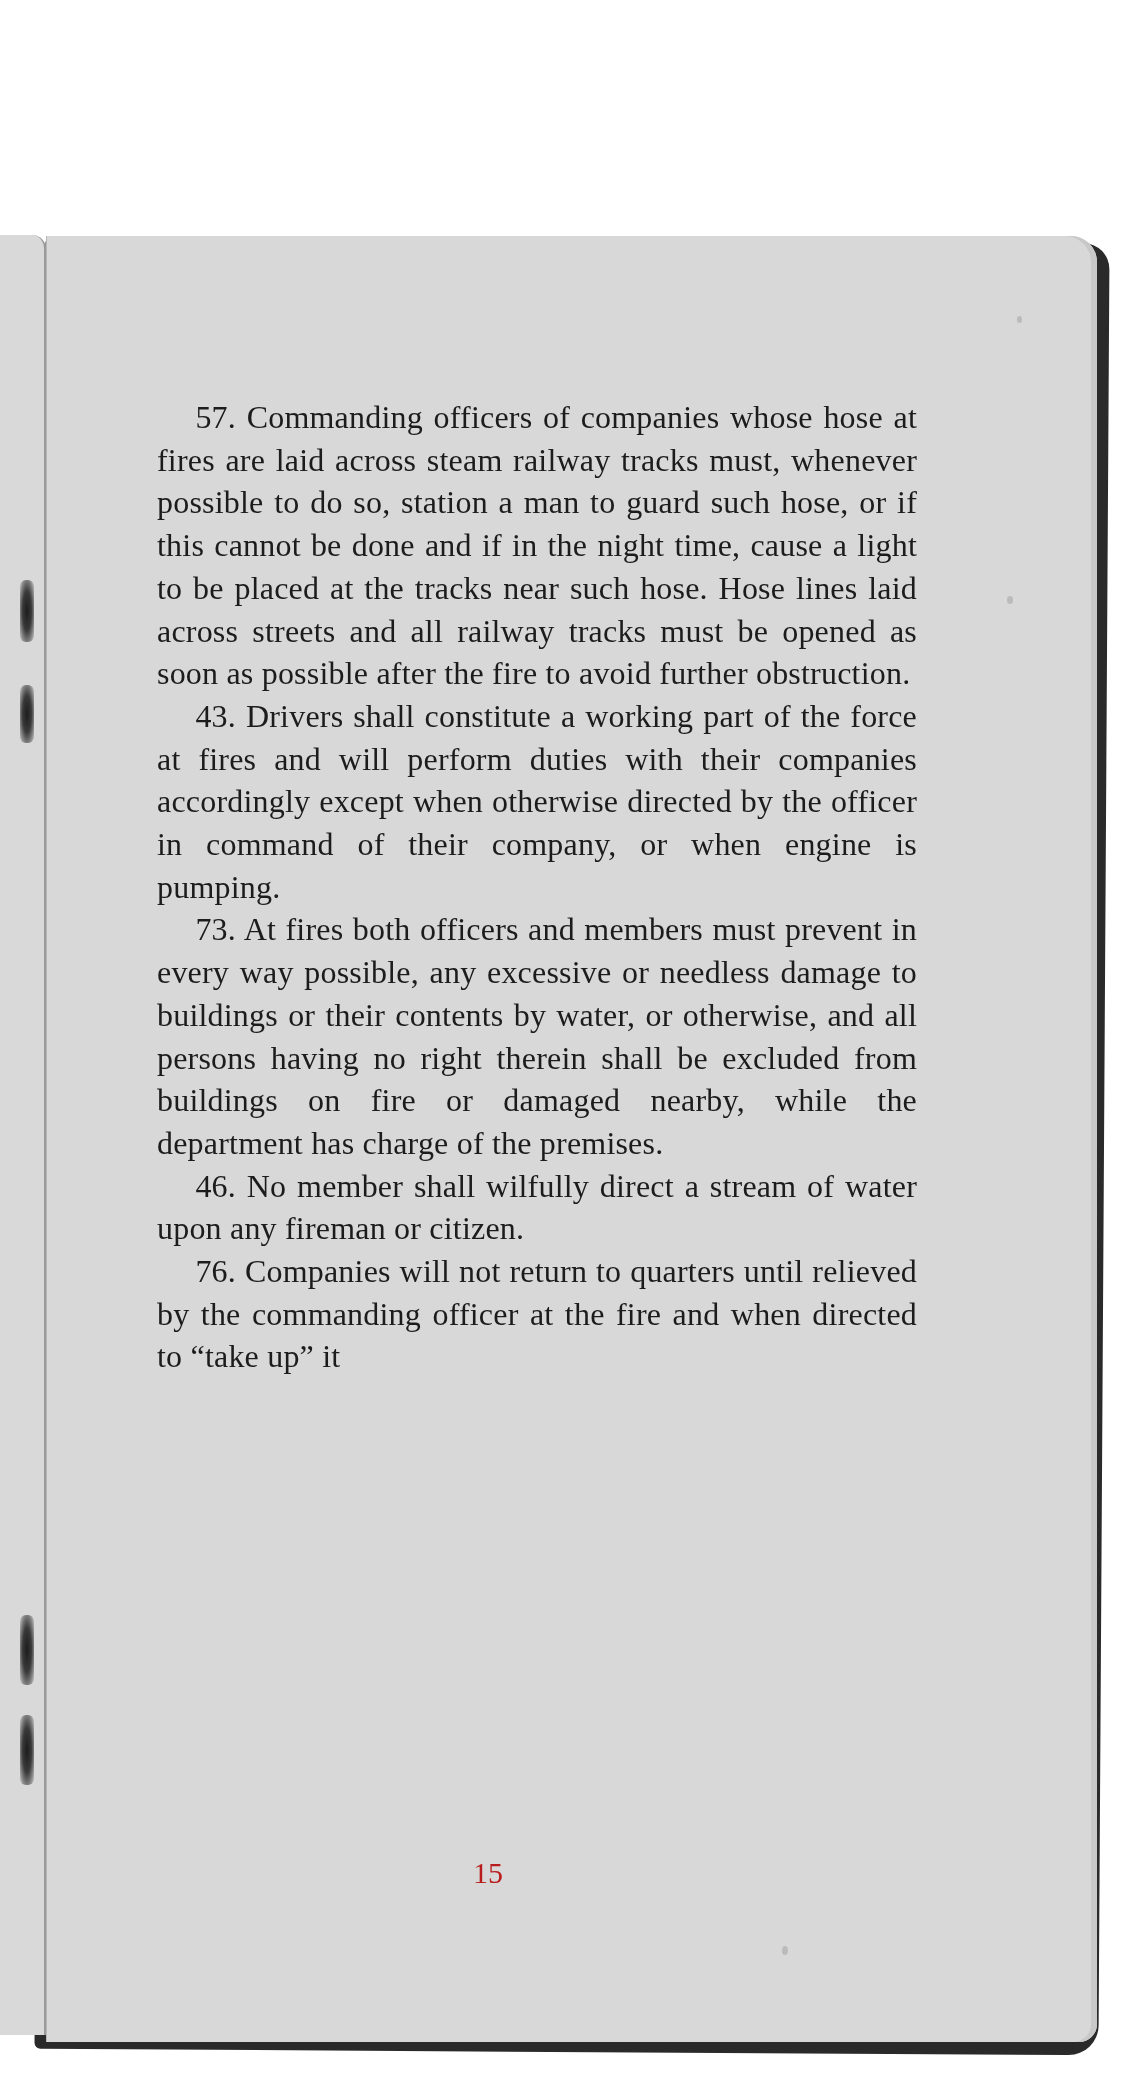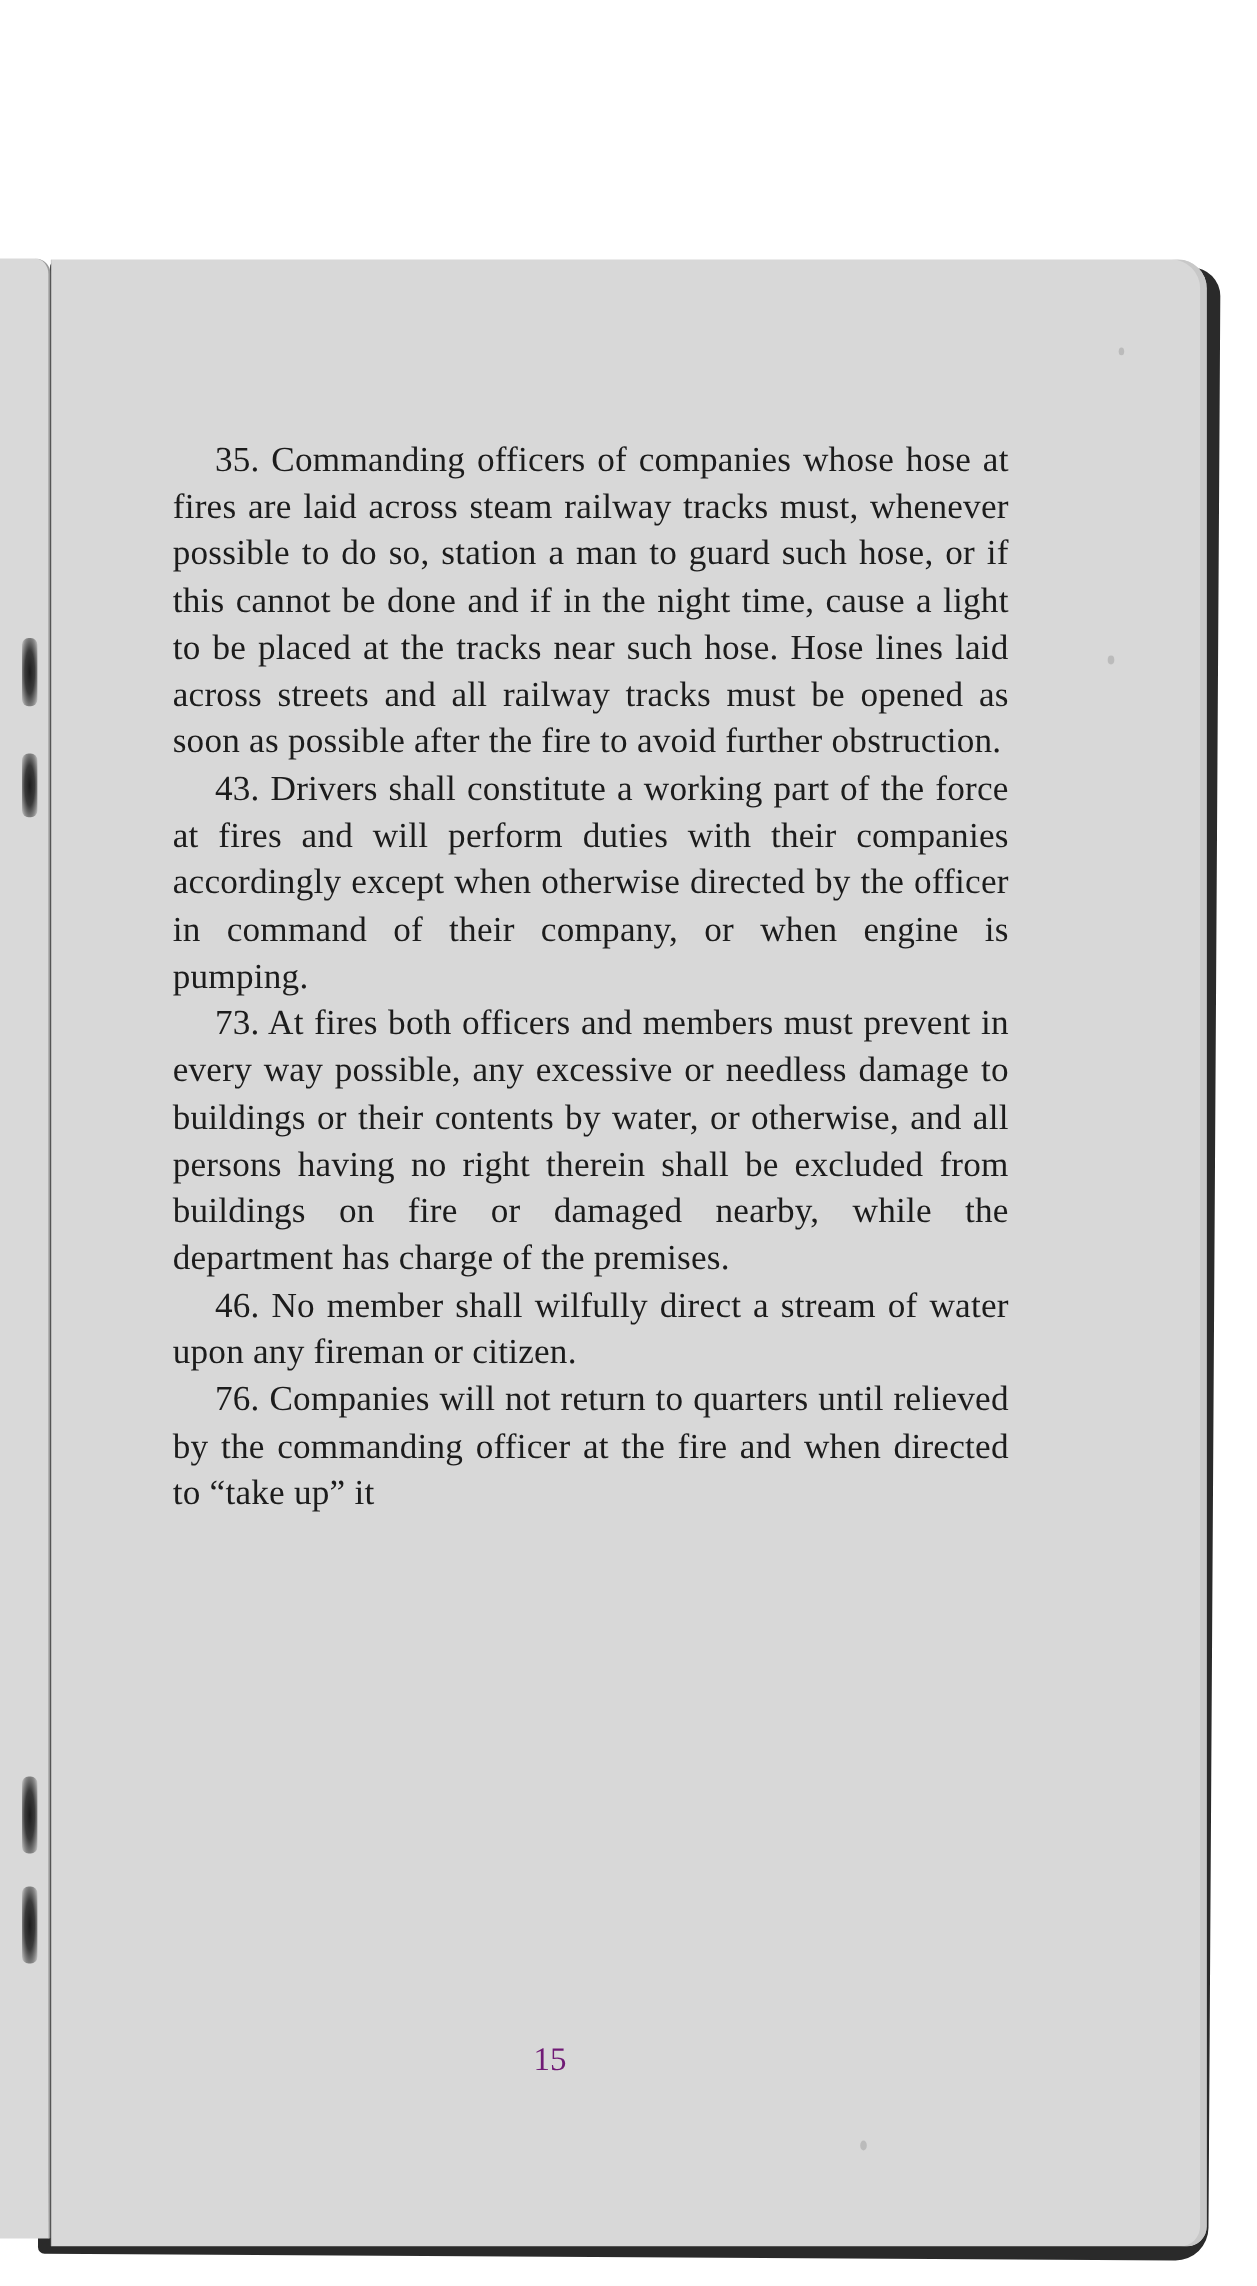--- a/index.html
+++ b/index.html
@@ -65,24 +65,24 @@
       line-height: 42.7px;
       letter-spacing: 0.2px;
     }
     .para {
       margin: 0;
       text-align: justify;
       text-indent: 1.2em;
     }
     .page-number {
       position: absolute;
-      left: 438px;
+      left: 426px;
       top: 1620px;
       font-size: 30px;
-      color: #701a75;
+      color: #b91c1c;
       text-align: center;
     }
     .smudge {
       position: absolute;
       border-radius: 50%;
       background: #a8a8a8;
       opacity: 0.6;
     }
   </style>
 </head>
@@ -97,21 +97,21 @@
   <div class="binding-hole" style="top:1480px;height:70px;"></div>
 </div>
 
 <div class="page">
   <div class="smudge" style="left:970px;top:80px;width:5px;height:7px;"></div>
   <div class="smudge" style="left:960px;top:360px;width:6px;height:8px;"></div>
   <div class="smudge" style="left:735px;top:1710px;width:6px;height:9px;"></div>
 
   <div class="text-block">
     <p class="para">
-      <span>35.</span>
+      <span>57.</span>
       <span>Commanding officers of companies whose hose at fires are laid across steam railway tracks must, whenever possible to do so, station a man to guard such hose, or if this cannot be done and if in the night time, cause a light to be placed at the tracks near such hose. Hose lines laid across streets and all railway tracks must be opened as soon as possible after the fire to avoid further obstruction.</span>
     </p>
     <p class="para">
       <span>43.</span>
       <span>Drivers shall constitute a working part of the force at fires and will perform duties with their companies accordingly except when otherwise directed by the officer in command of their company, or when engine is pumping.</span>
     </p>
     <p class="para">
       <span>73.</span>
       <span>At fires both officers and members must prevent in every way possible, any excessive or needless damage to buildings or their contents by water, or otherwise, and all persons having no right therein shall be excluded from buildings on fire or damaged nearby, while the department has charge of the premises.</span>
     </p>

